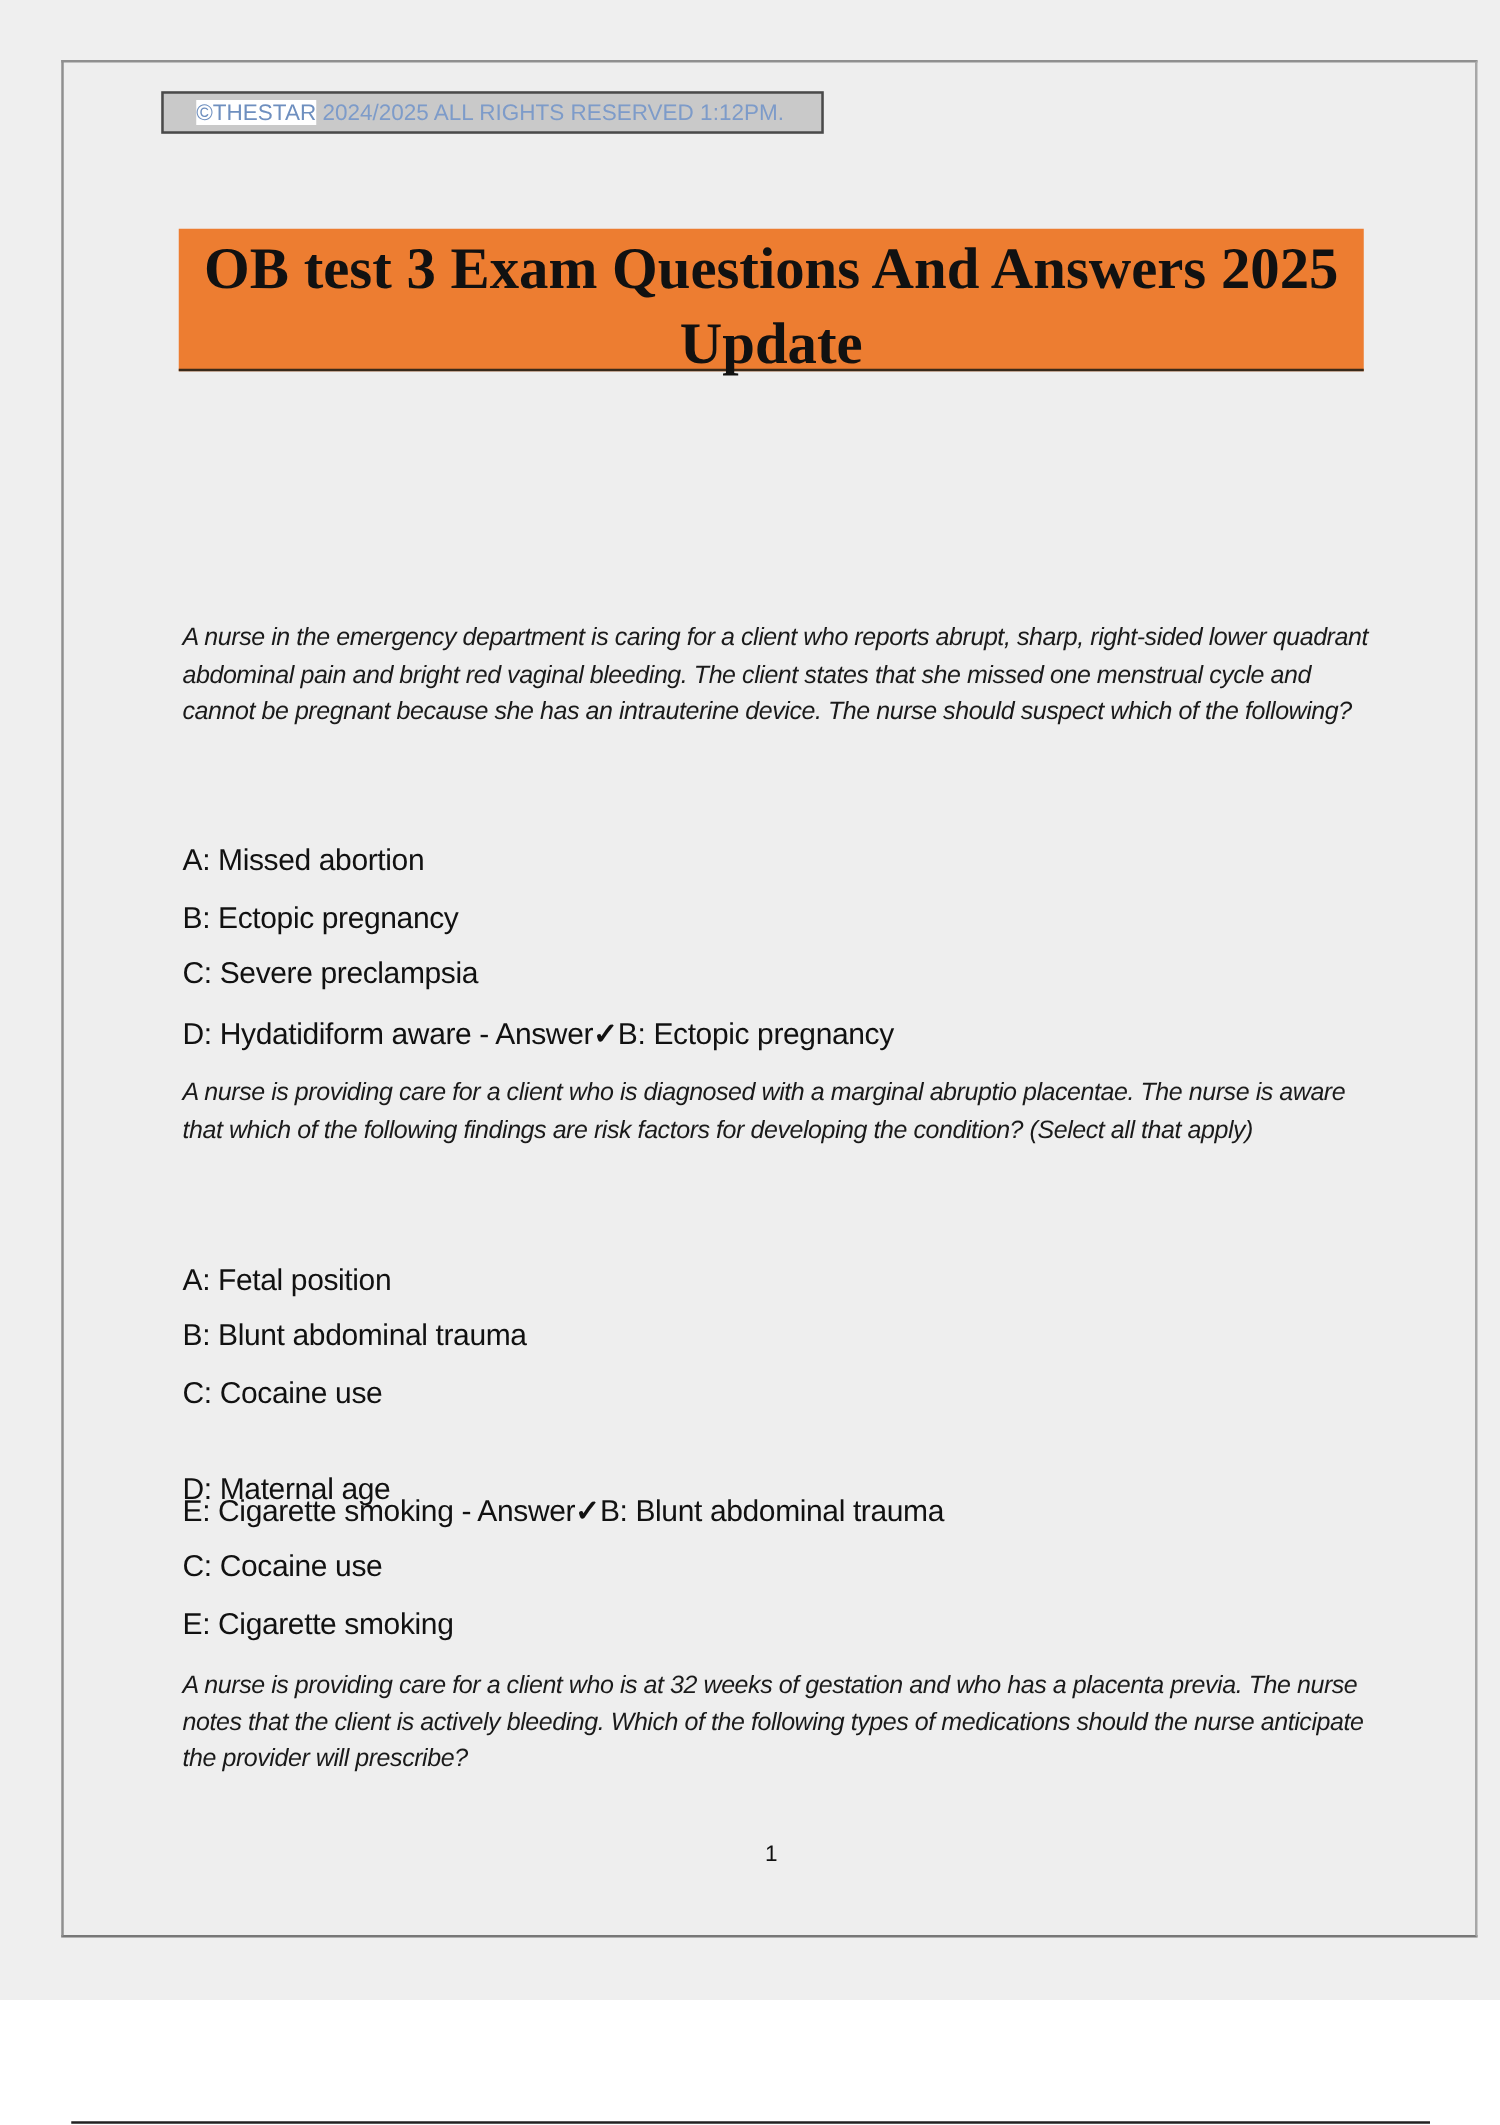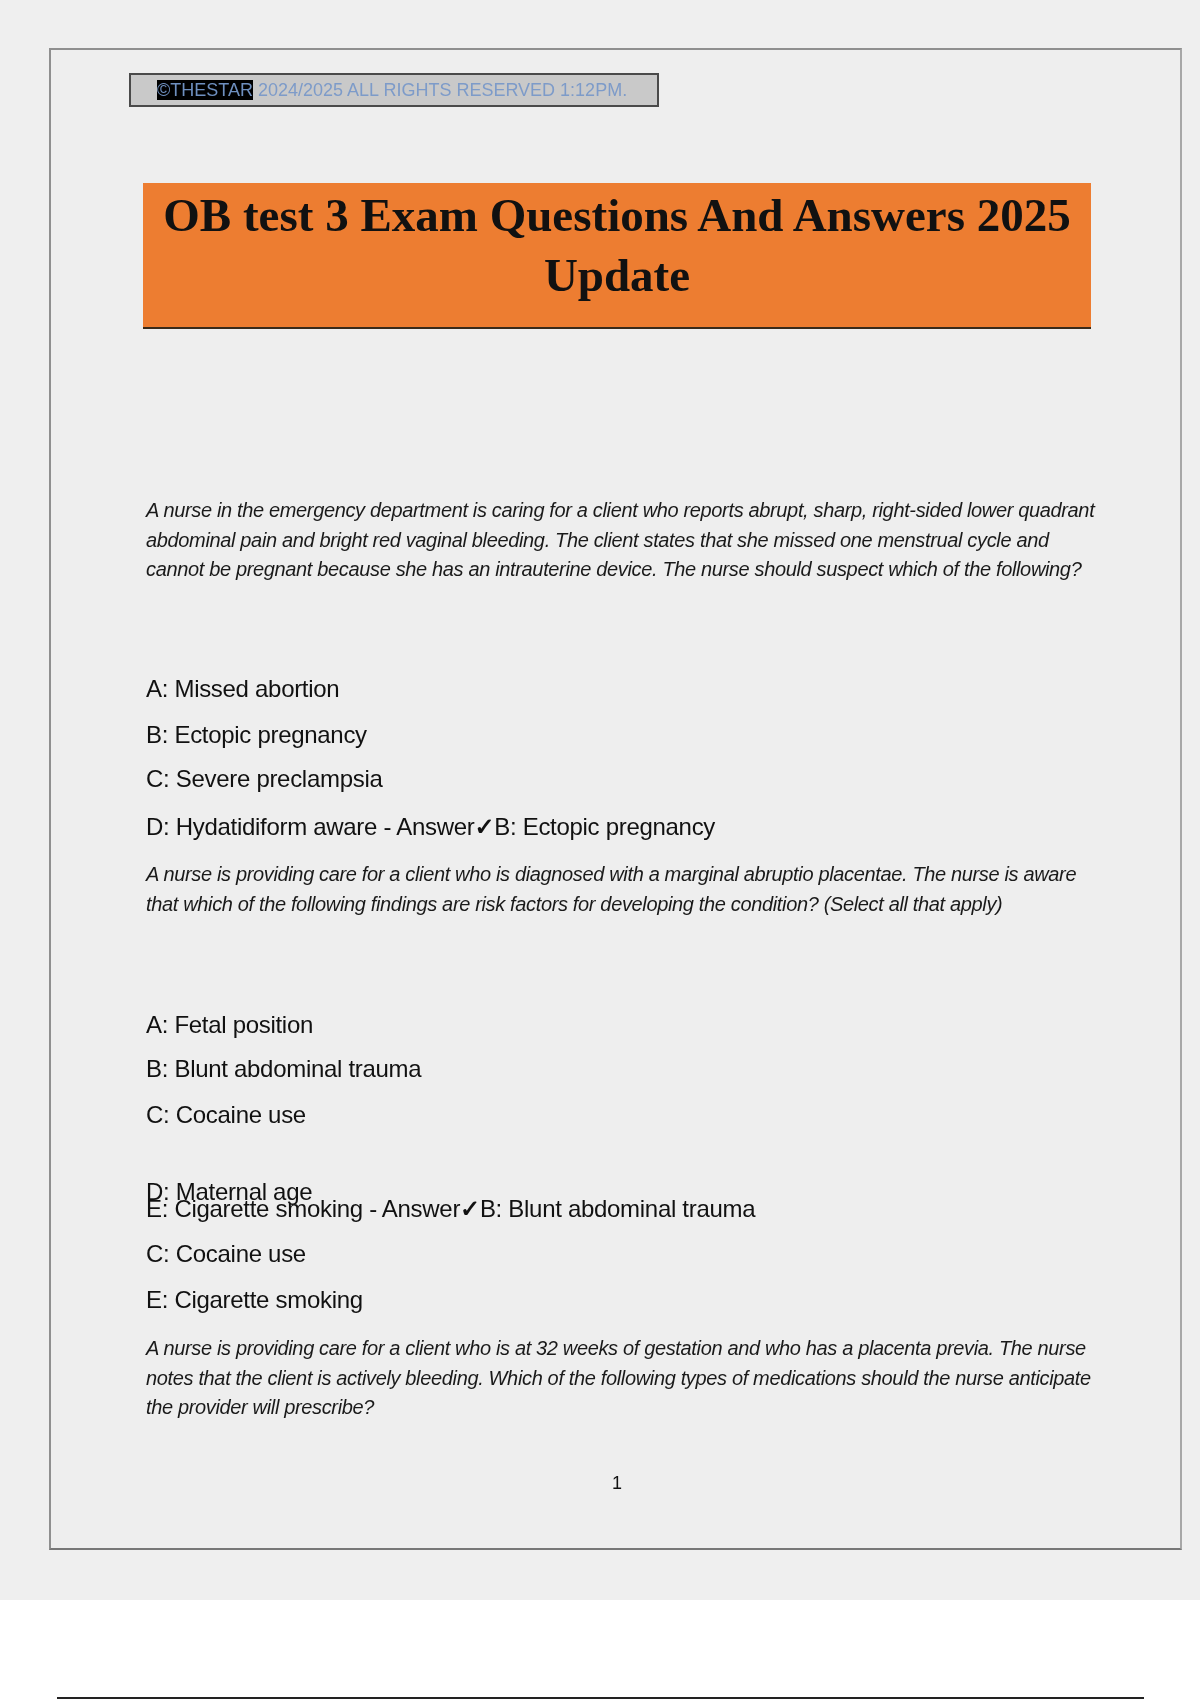--- a/index.html
+++ b/index.html
@@ -14,23 +14,23 @@
     position:absolute; left:49px; top:48px; width:1133px; height:1502px;
     border:2px solid #8f8f8f; border-right-color:#a7a7a7; border-bottom-color:#777;
     background:#eeeeee; box-sizing:border-box;
   }
   .copyright {
     position:absolute; left:129px; top:73px; width:530px; height:34px; box-sizing:border-box;
     border:2px solid #4a4a4a; background:#c9c9c9;
     font-family:"Liberation Sans", sans-serif; font-size:18px; line-height:30px;
     color:#7d9bc9; padding-left:26px; white-space:nowrap; overflow:hidden;
   }
-  .copyright .hl { background:#000000; color:#6e8fbf; }
+  .copyright .hl { background:#ffffff; color:#6e8fbf; }
   .title-box {
-    position:absolute; left:143px; top:183px; width:948px; height:146px;
+    position:absolute; left:143px; top:183px; width:948px; height:114px;
     background:#ed7d31; border-bottom:2px solid #3a2a1a; box-sizing:border-box;
     text-align:center;
   }
   .title-box h1 {
     margin:0; padding-top:2px;
     font-family:"Liberation Serif", serif; font-weight:bold; font-size:47px; line-height:60px;
     color:#111;
   }
   .content {
     position:absolute; left:146px; width:950px;

